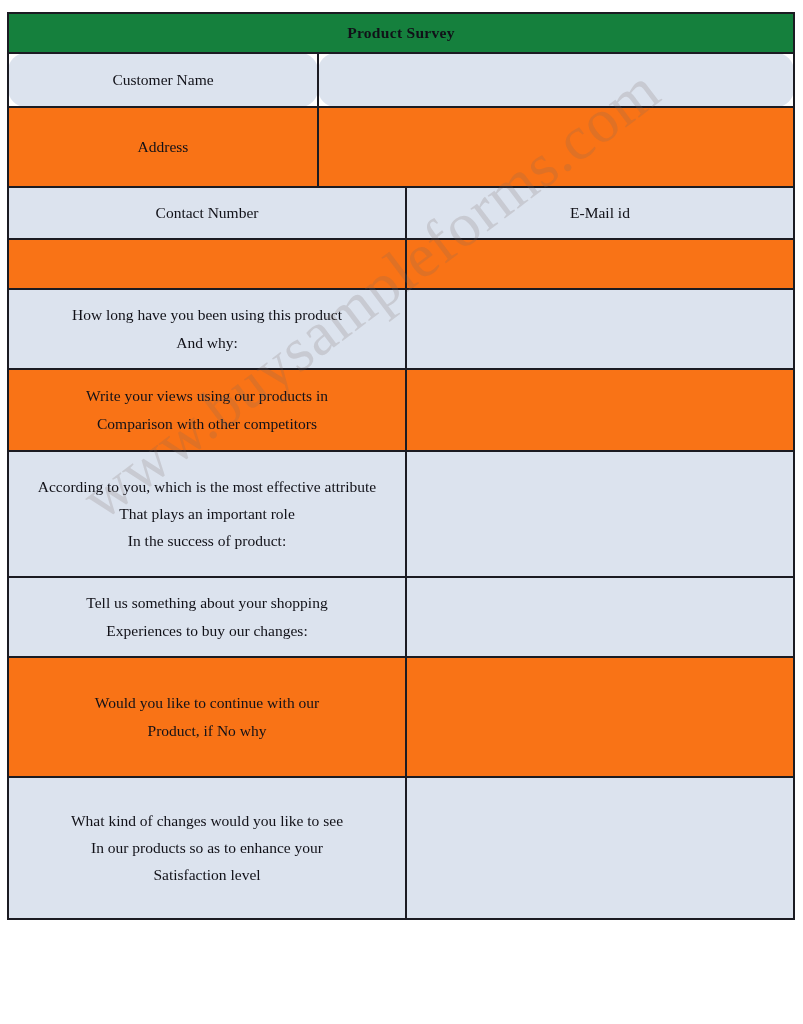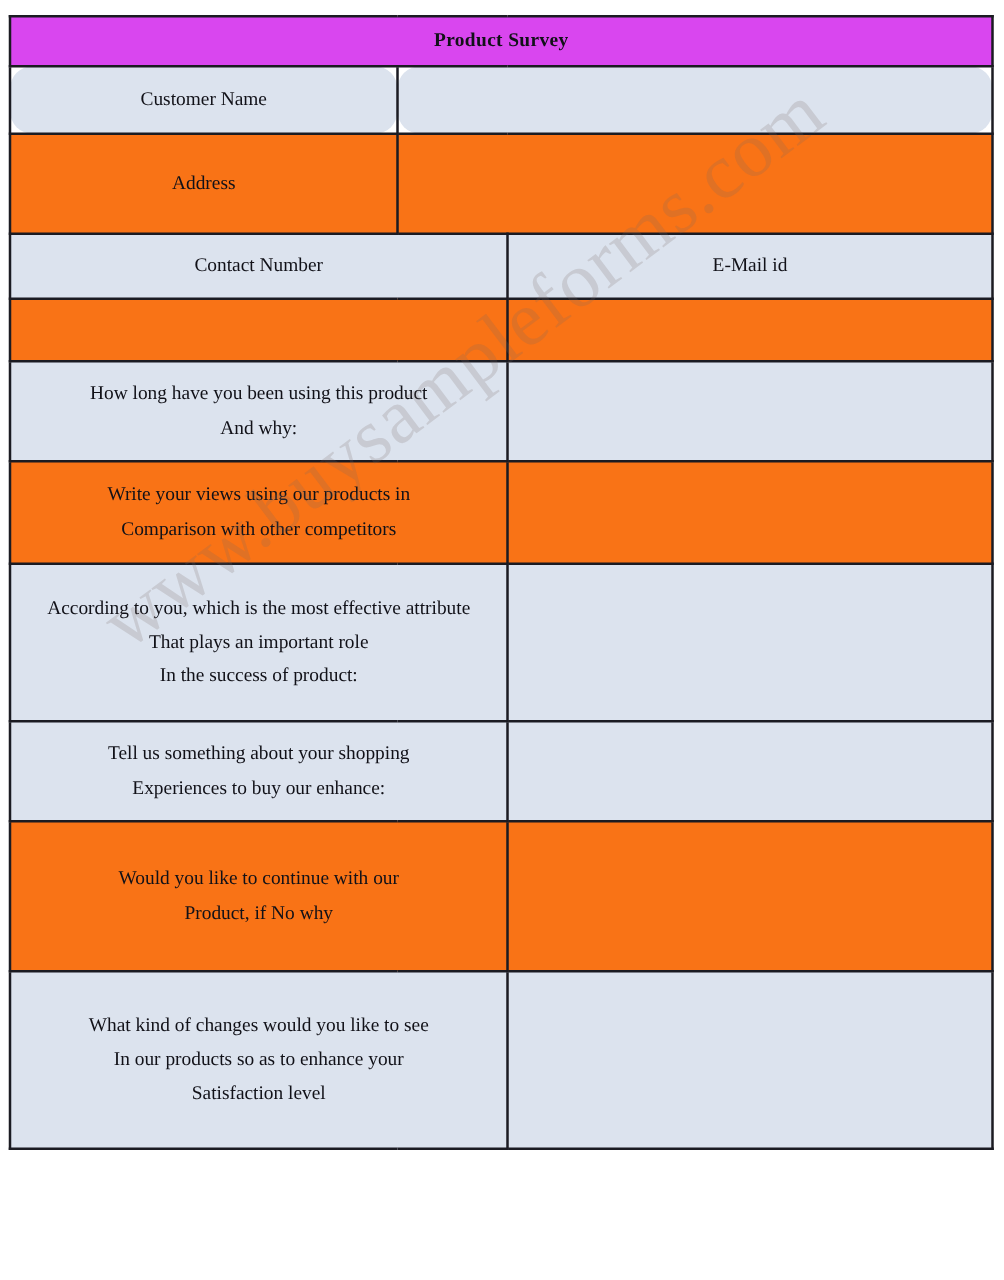--- a/index.html
+++ b/index.html
@@ -62,21 +62,21 @@
     padding: 0;
     vertical-align: middle;
     font-size: 15.5px;
     color: #111118;
     line-height: 1.05;
   }
 
   td.shade { background: #dce3ee; }
   td.blank { background: #f97316; }
   td.title-cell {
-    background: #d946ef;
+    background: #15803d;
     text-align: center;
     font-weight: bold;
     font-size: 19px;
     letter-spacing: 0.3px;
     height: 38px;
   }
 
   .qtext {
     text-align: center;
     padding: 0 8px;
@@ -169,21 +169,21 @@
           <span class="line">That plays an important role</span>
           <span class="line">In the success of product:</span>
         </td>
         <td class="shade"></td>
       </tr>
 
 
       <tr class="r-q5">
         <td class="shade qtext" colspan="2">
           <span class="line">Tell us something about your shopping</span>
-          <span class="line">Experiences to buy our enhance:</span>
+          <span class="line">Experiences to buy our changes:</span>
         </td>
         <td class="shade"></td>
       </tr>
 
       <tr class="r-q6">
         <td class="blank qtext" colspan="2">
           <span class="line">Would you like to continue with our</span>
           <span class="line">Product, if No why</span>
         </td>
         <td class="blank"></td>

